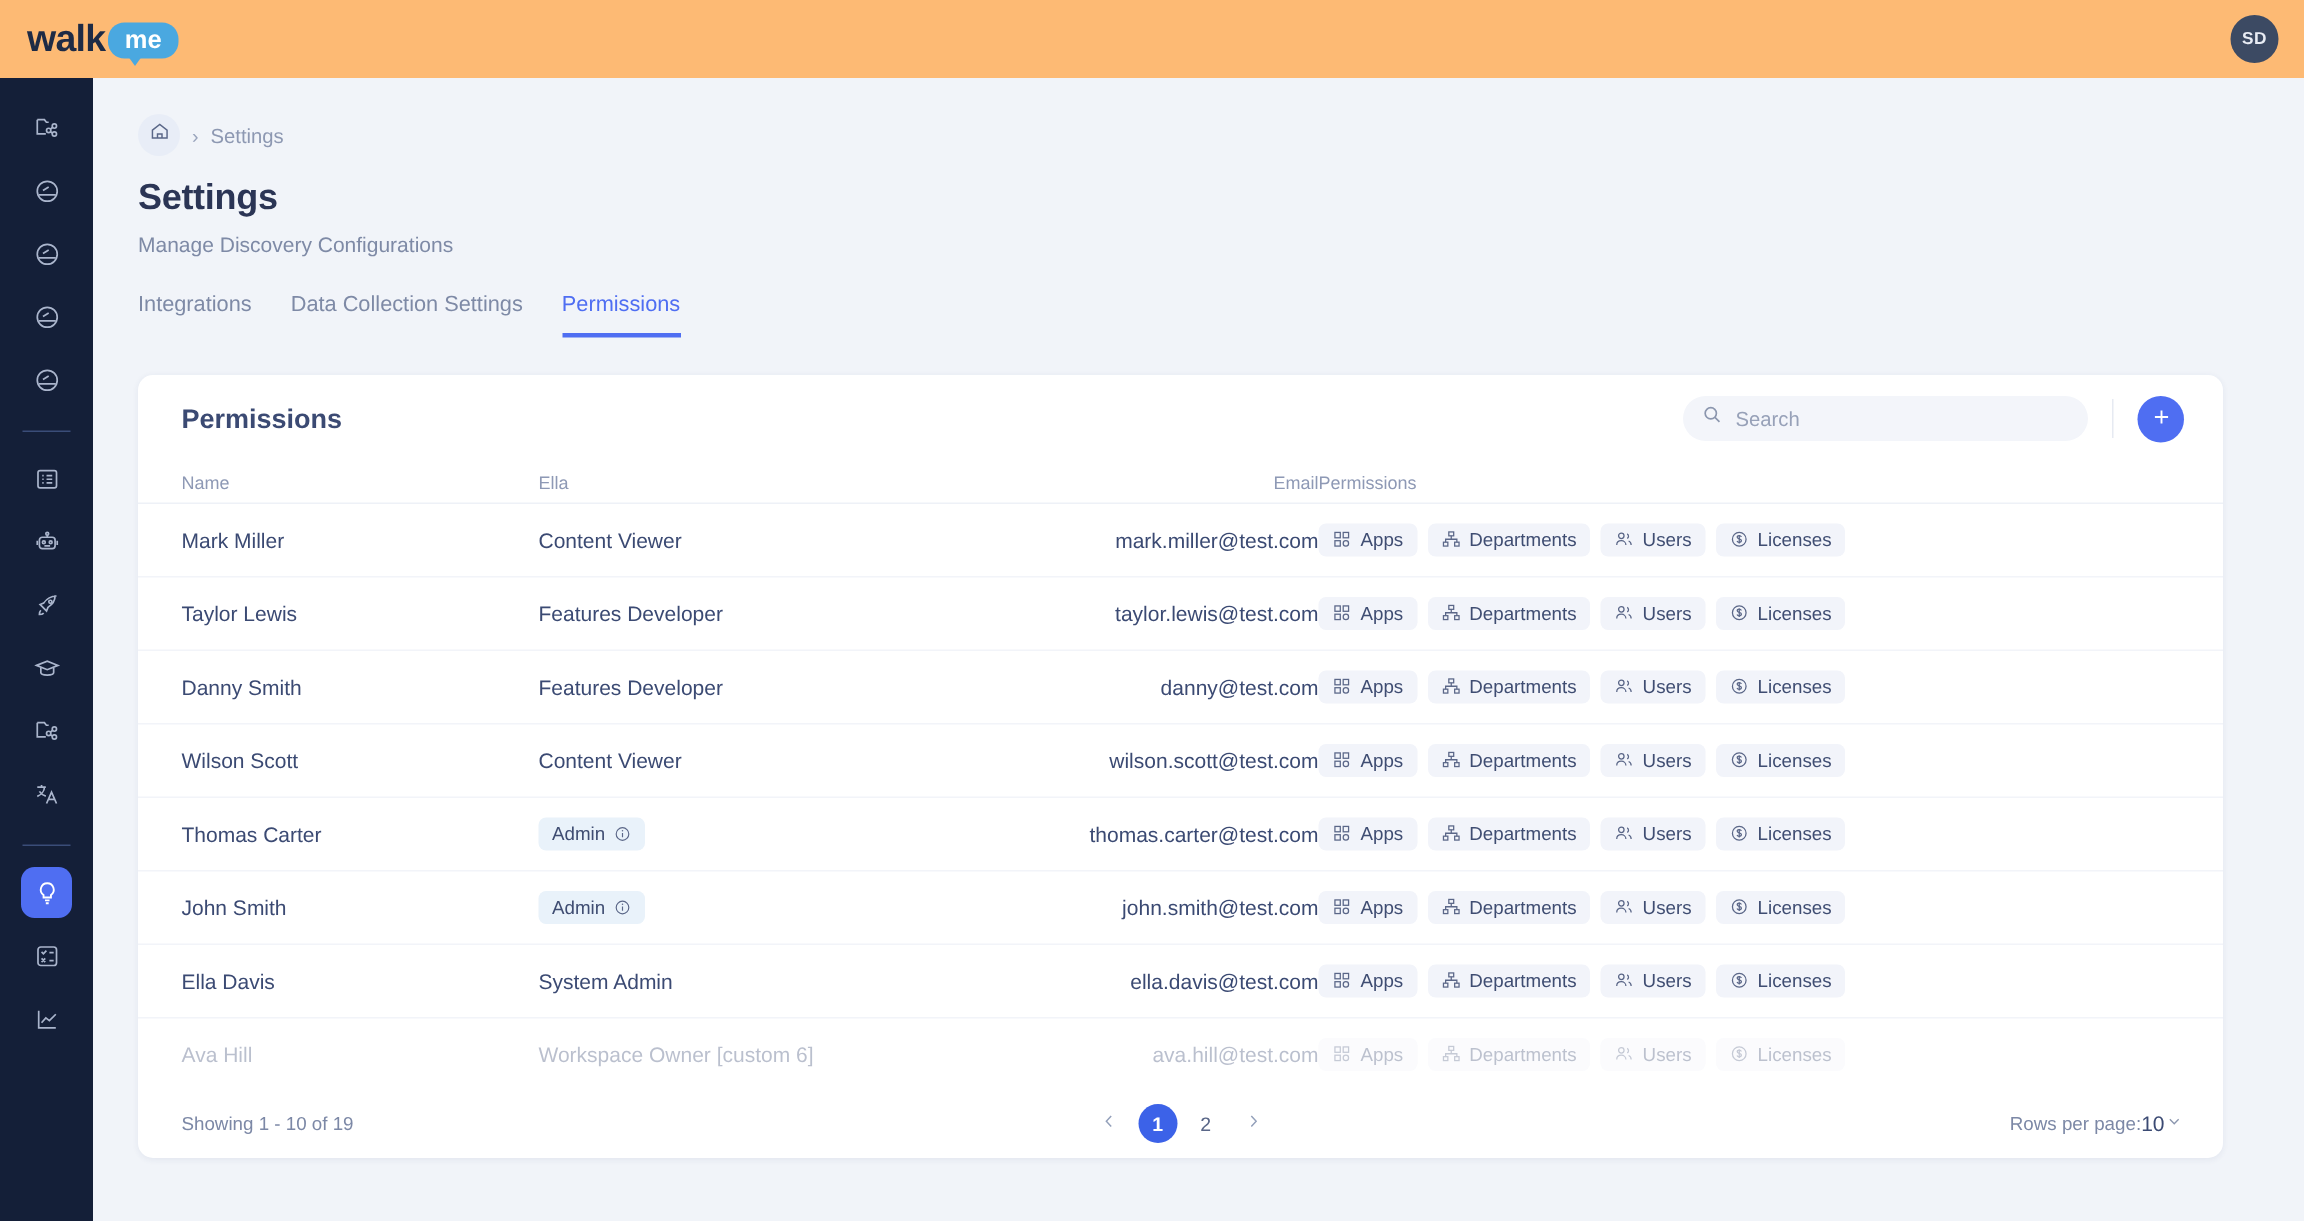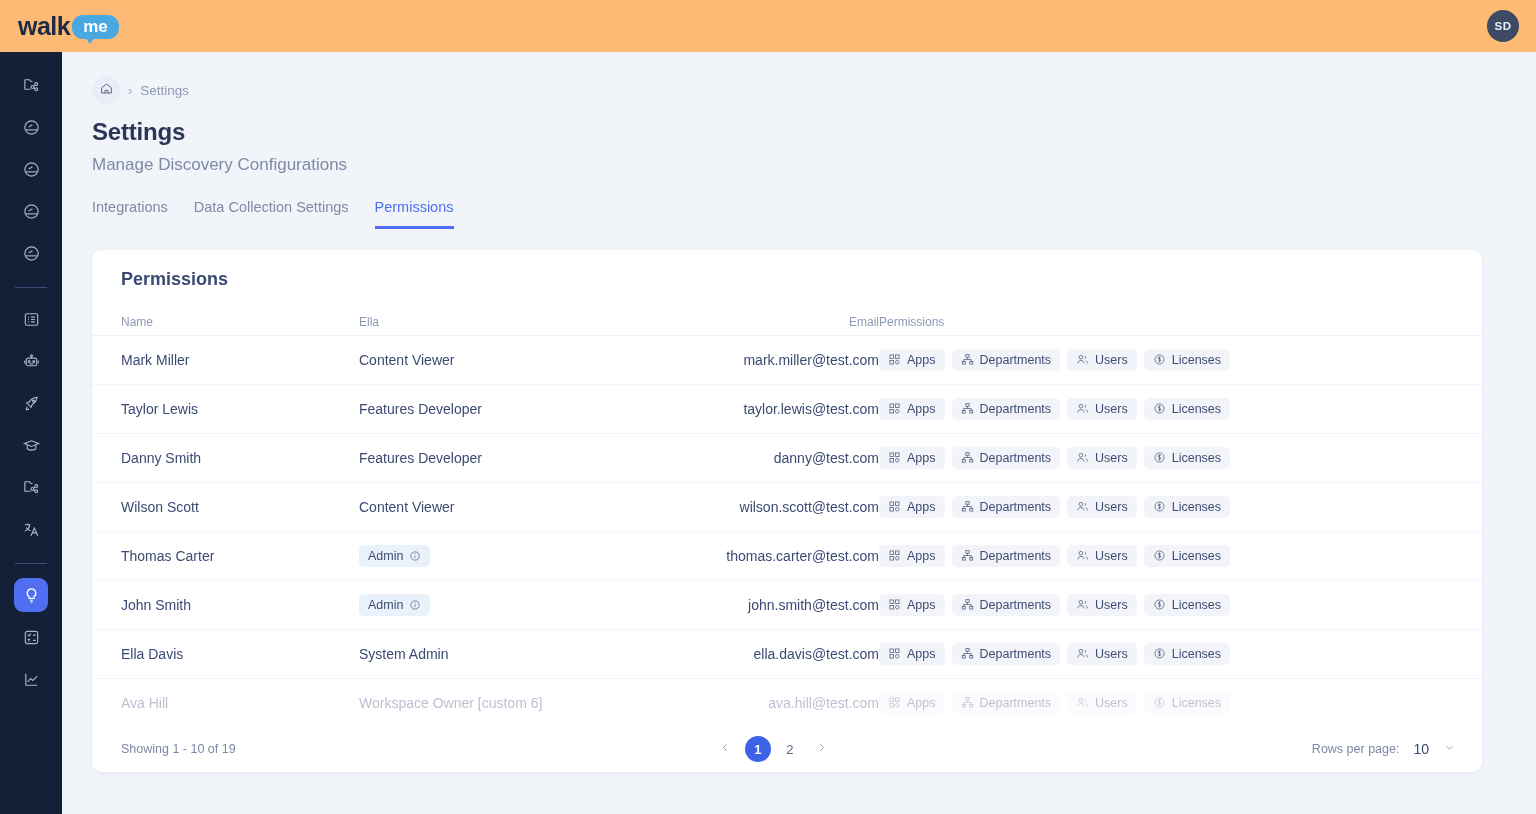--- a/index.html
+++ b/index.html
@@ -68,21 +68,21 @@
     width: 28px; height: 28px; border-radius: 50%; background: #e8edf7;
     display: flex; align-items: center; justify-content: center;
   }
   .crumb-sep { margin: 0 8px; color: #9aa5bd; font-size: 13px; }
   .crumb-text { color: #8d98b2; font-size: 13.5px; }
 
   .page-title {
     margin: 14px 0 0 30px; font-size: 24px; font-weight: bold; color: #2b3555;
     letter-spacing: -0.2px;
   }
-  .page-sub { margin: 9px 0 0 30px; font-size: 17px; color: #7e8aa6; }
+  .page-sub { margin: 9px 0 0 30px; font-size: 14px; color: #7e8aa6; }
 
   .tabs { display: flex; margin: 24px 0 0 30px; gap: 26px; }
   .tab {
     font-size: 14.5px; color: #7e8aa6; padding-bottom: 11px;
     border-bottom: 3px solid transparent; cursor: pointer;
   }
   .tab.active { color: #4f6ef2; border-bottom-color: #4f6ef2; }
 
   .card {
     position: absolute; left: 30px; top: 198px;
@@ -159,21 +159,21 @@
   }
   .showing { font-size: 12.5px; color: #7c88a6; }
   .pager { margin: 0 auto; display: flex; align-items: center; gap: 6px; }
   .pg {
     width: 26px; height: 26px; border-radius: 50%;
     display: flex; align-items: center; justify-content: center;
     font-size: 13px; color: #5a6788; cursor: pointer;
   }
   .pg.active { background: #3c62e8; color: #ffffff; font-weight: bold; }
   .pg.arrow { color: #93a0ba; }
-  .rpp { display: flex; align-items: center; gap: 14px; font-size: 12.5px; color: #7c88a6; }
+  .rpp { display: flex; align-items: center; gap: 0; font-size: 12.5px; color: #7c88a6; }
   .rpp-val { font-size: 14px; color: #3b4a73; }
 </style>
 </head>
 <body>
 
 <div class="topbar">
   <div class="logo-wrap">
     <span class="logo-walk">walk</span>
     <span class="logo-me">me</span>
   </div>
@@ -337,20 +337,39 @@
   <div class="tabs">
     <div class="tab">Integrations</div>
     <div class="tab">Data Collection Settings</div>
     <div class="tab active">Permissions</div>
   </div>
 
   <div class="card">
 
     <div class="card-head">
       <div class="card-title">Permissions</div>
+      <div class="head-right">
+        <div class="search-box">
+          <span>
+            <svg width="15" height="15" viewBox="0 0 20 20" fill="none" stroke="#8b96ae" stroke-width="1.5">
+              <circle cx="8.7" cy="8.7" r="5"></circle>
+                <path d="M12.4 12.4l4 4"></path>
+            </svg>
+          </span>
+          <input type="text" placeholder="Search" style="">
+        </div>
+        <div class="head-div"></div>
+        <button class="add-btn">
+          <span>
+            <svg width="16" height="16" viewBox="0 0 20 20" fill="none" stroke="#ffffff" stroke-width="1.6">
+              <path d="M10 4.5v11M4.5 10h11"></path>
+            </svg>
+          </span>
+        </button>
+      </div>
     </div>
 
     <div class="thead">
       <div class="col-name">Name</div>
       <div class="col-role">Ella</div>
       <div class="col-email">Email</div>
       <div class="col-perm">Permissions</div>
     </div>
 
     <div class="tbody" id="tbody">

